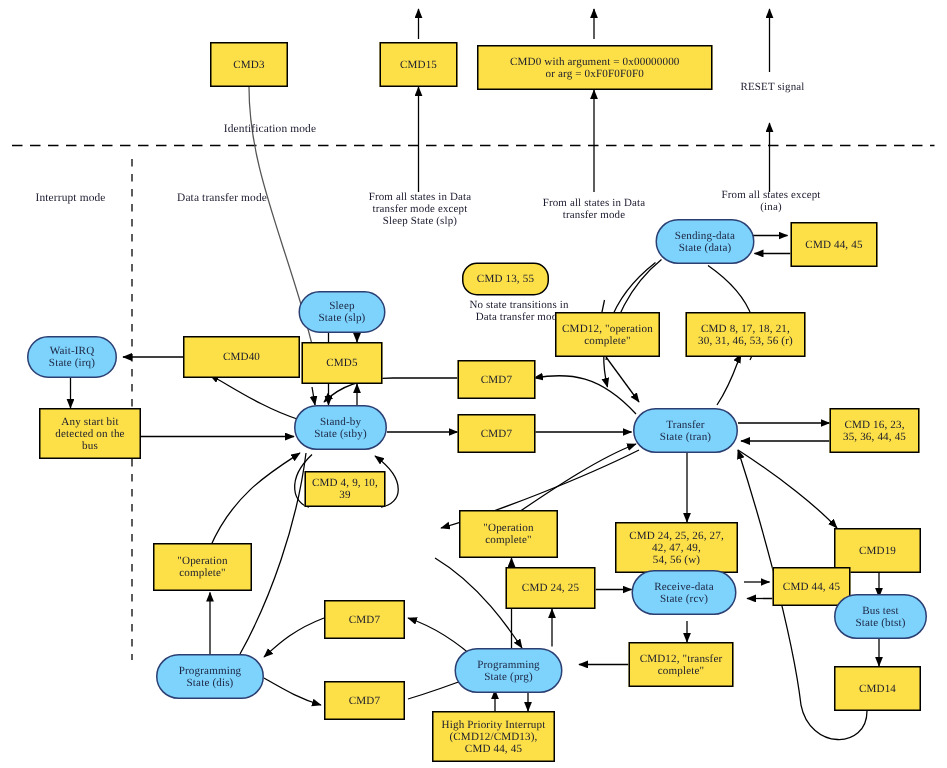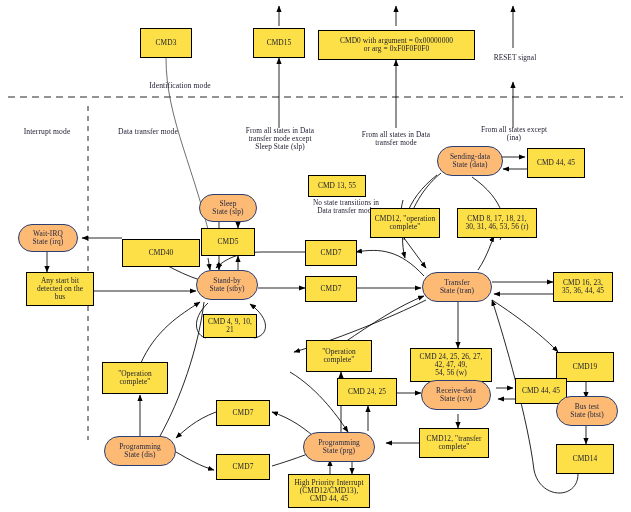--- a/index.html
+++ b/index.html
@@ -26,21 +26,21 @@
     letter-spacing:0.1px;
   }
   .node .lbl{display:block;width:100%;white-space:pre-line;}
 
   .box{
     background:#fde047;
     border:1px solid #000000;
     font-size:7.4px;
   }
   .state{
-    background:#fdba74;
+    background:#7dd3fc;
     border:1px solid #2b3f73;
     border-radius:999px;
     font-size:7.4px;
     color:#1c2340;
   }
   .plain{
     font-size:7.3px;
     background:transparent;border:0;
   }
   .modelbl{font-size:7.6px;}
@@ -206,35 +206,35 @@
 
   <div class="node box" style="left:318px;top:30px;width:157px;height:30px;">
     <span class="lbl">CMD0 with argument = 0x00000000
 or arg = 0xF0F0F0F0</span>
   </div>
 
   <div class="node box" style="left:527px;top:148px;width:58px;height:30px;">
     <span class="lbl">CMD 44, 45</span>
   </div>
 
-  <div class="node box" style="left:308px;top:175px;width:58px;height:22px;">
+  <div class="node box" style="left:308px;top:175px;width:58px;height:22px;border-radius:10px;">
     <span class="lbl">CMD 13, 55</span>
   </div>
 
   <div class="node box" style="left:370px;top:208px;width:70px;height:30px;">
     <span class="lbl">CMD12, "operation
 complete"</span>
   </div>
 
   <div class="node box" style="left:457px;top:208px;width:80px;height:30px;">
     <span class="lbl">CMD 8, 17, 18, 21,
 30, 31, 46, 53, 56 (r)</span>
   </div>
 
-  <div class="node box" style="left:122px;top:239px;width:78px;height:28px;justify-content:center;">
+  <div class="node box" style="left:122px;top:224px;width:78px;height:28px;justify-content:center;">
     <span class="lbl">CMD40</span>
   </div>
 
   <div class="node box" style="left:201px;top:228px;width:54px;height:28px;">
     <span class="lbl">CMD5</span>
   </div>
 
   <div class="node box" style="left:26px;top:272px;width:68px;height:34px;">
     <span class="lbl">Any start bit
 detected on the
@@ -244,21 +244,21 @@
   <div class="node box" style="left:305px;top:240px;width:52px;height:26px;">
     <span class="lbl">CMD7</span>
   </div>
 
   <div class="node box" style="left:305px;top:276px;width:52px;height:26px;">
     <span class="lbl">CMD7</span>
   </div>
 
   <div class="node box" style="left:203px;top:314px;width:54px;height:24px;">
     <span class="lbl">CMD 4, 9, 10,
-21</span>
+39</span>
   </div>
 
   <div class="node box" style="left:553px;top:272px;width:60px;height:30px;">
     <span class="lbl">CMD 16, 23,
 35, 36, 44, 45</span>
   </div>
 
   <div class="node box" style="left:410px;top:348px;width:82px;height:34px;">
     <span class="lbl">CMD 24, 25, 26, 27,
 42, 47, 49,

